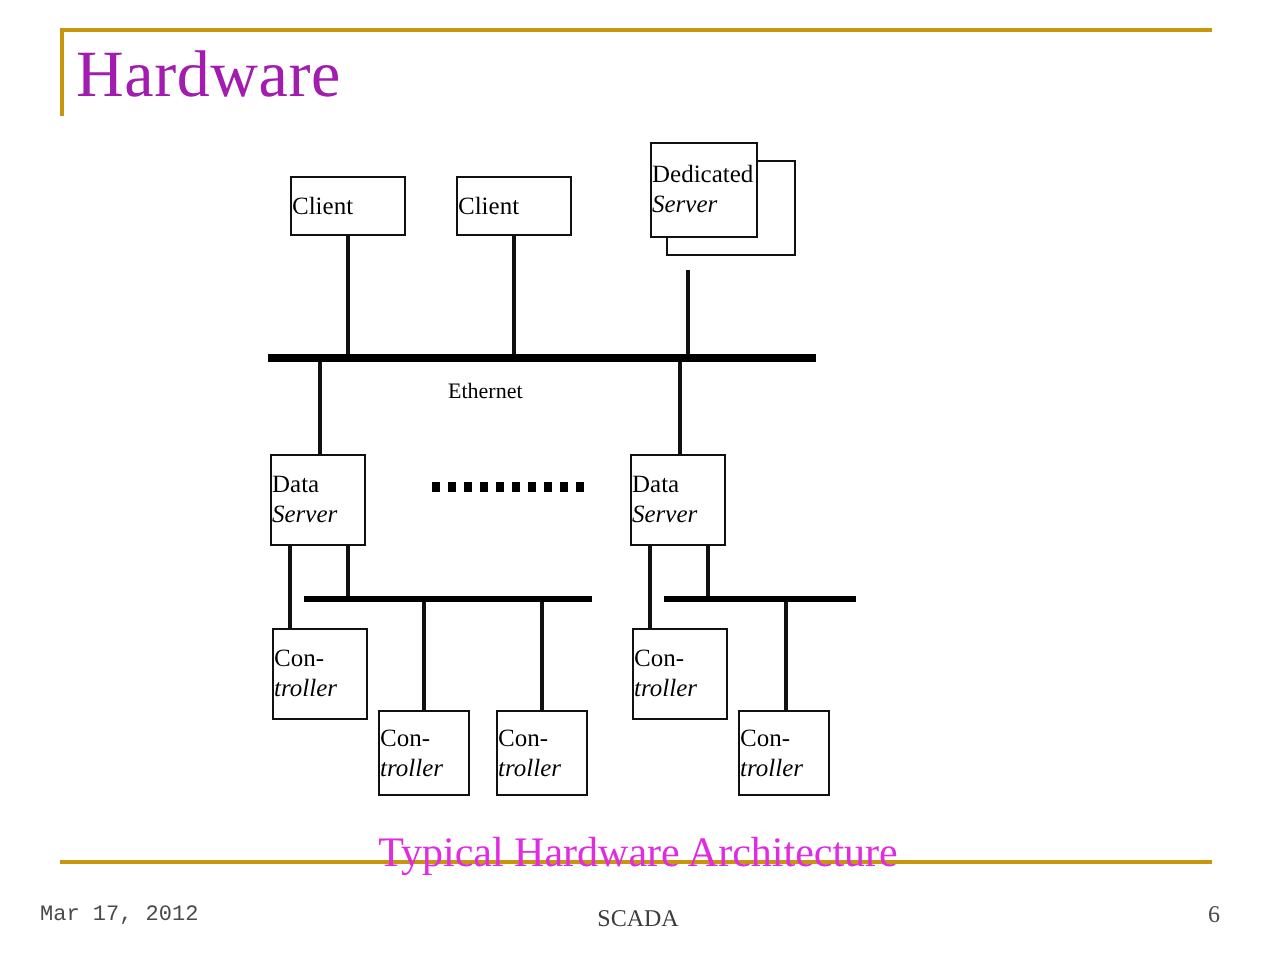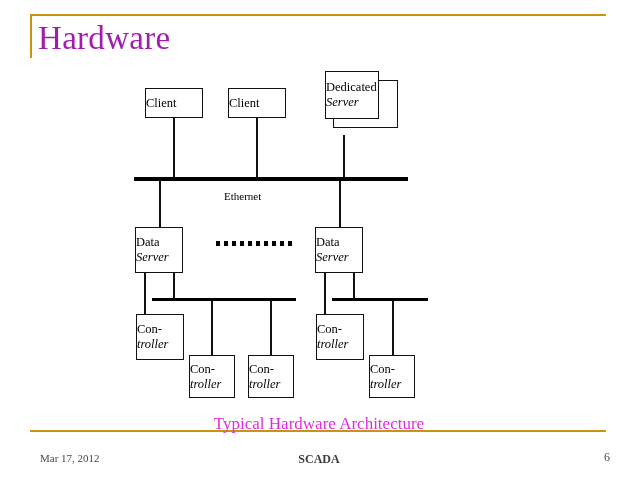--- a/index.html
+++ b/index.html
@@ -129,46 +129,45 @@
     height: 1.5px;
     background: #c8960c;
   }
   .caption {
     position: absolute;
     left: 0;
     top: 414px;
     width: 638px;
     text-align: center;
     font-family: "Liberation Serif", serif;
-    font-size: 17px;
+    font-size: 21px;
     color: #e02ce0;
     z-index: 6;
     white-space: nowrap;
   }
 
   
   .footer-date {
     position: absolute;
-    left: 40px;
+    left: 20px;
     top: 452px;
     font-size: 11px;
     color: #4a4a4a;
-    font-family: Liberation Serif, serif;
+    font-family: Liberation Mono, monospace;
     white-space: nowrap;
   }
   .footer-center {
     position: absolute;
     left: 0;
     top: 452px;
     width: 638px;
     text-align: center;
     font-size: 12px;
     color: #3c3c3c;
     font-family: "Liberation Serif", serif;
-    font-weight: bold;
   }
   .footer-page {
     position: absolute;
     right: 28px;
     top: 450px;
     font-size: 12px;
     color: #4a4a4a;
     font-family: "Liberation Serif", serif;
   }
 </style>

